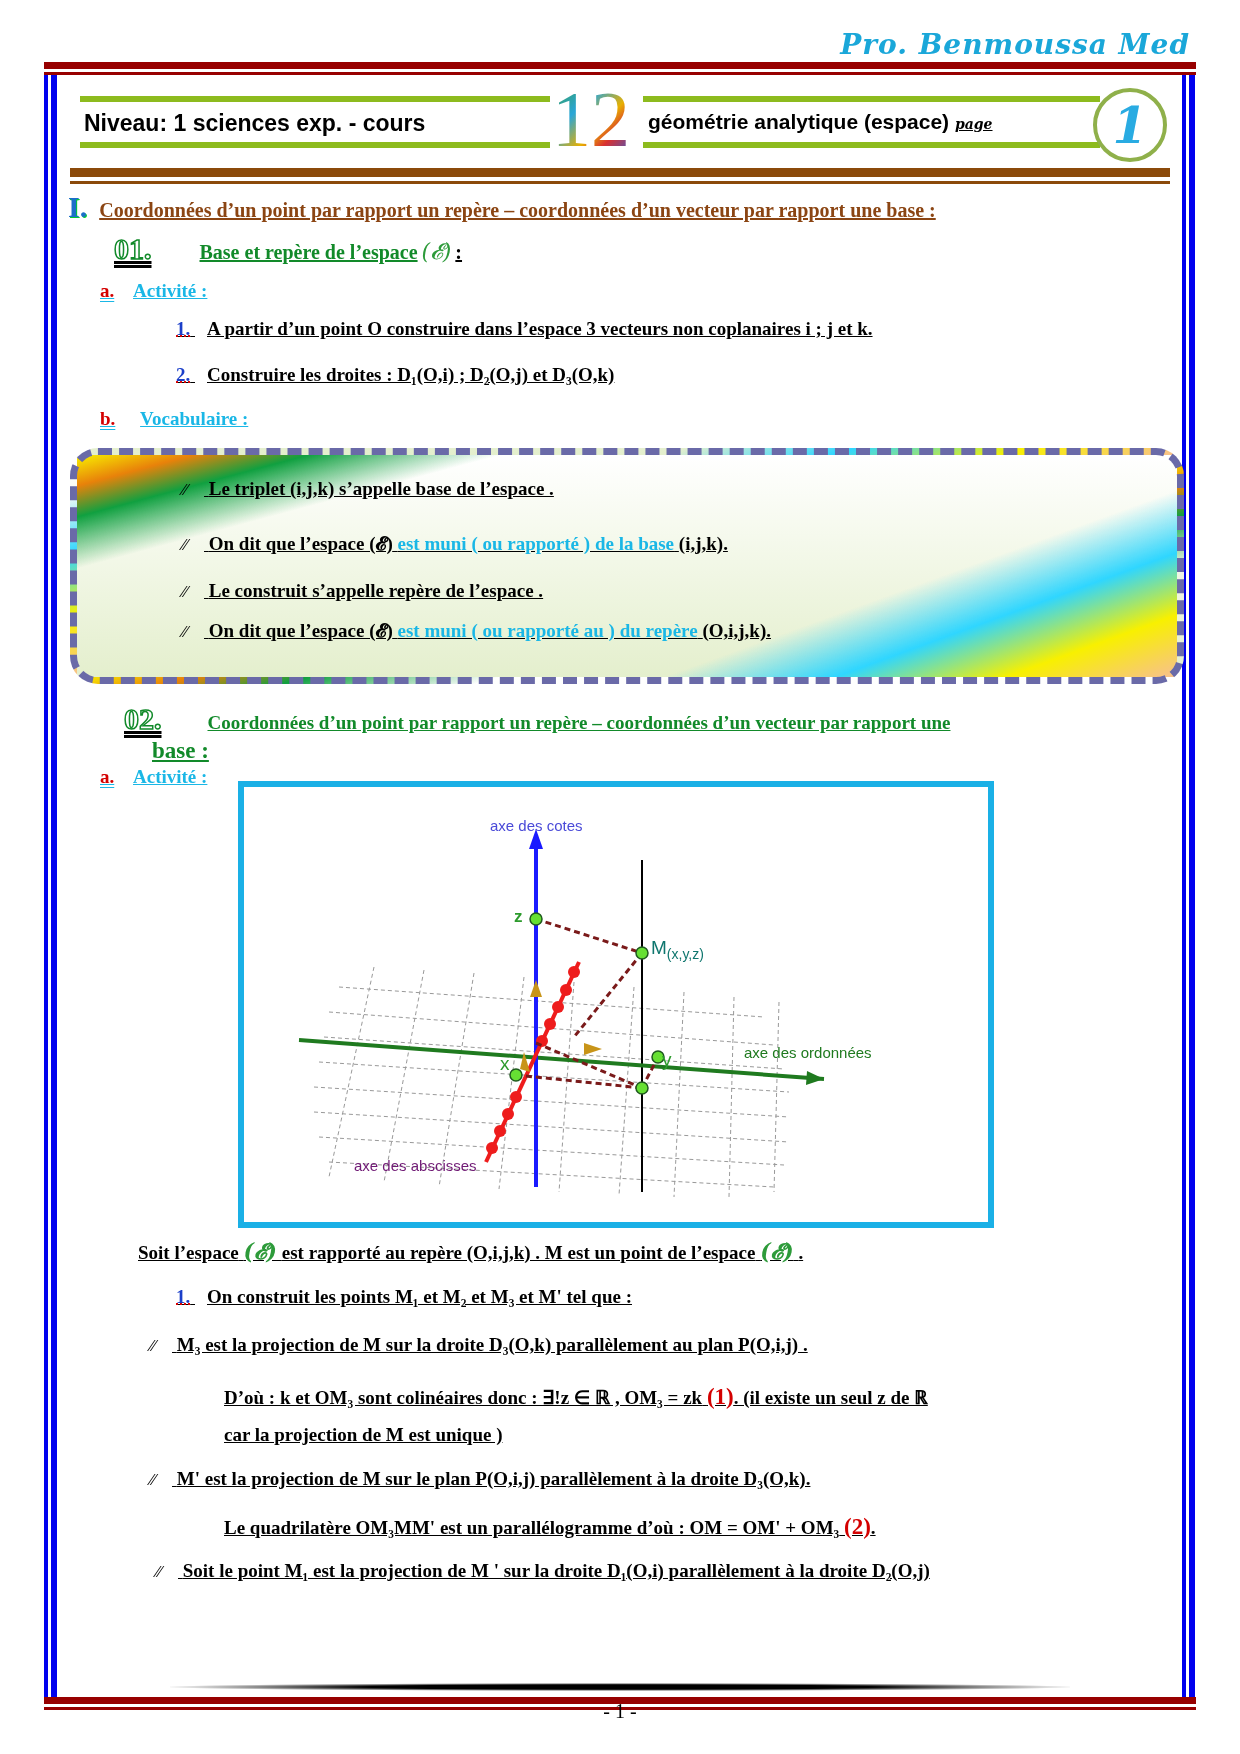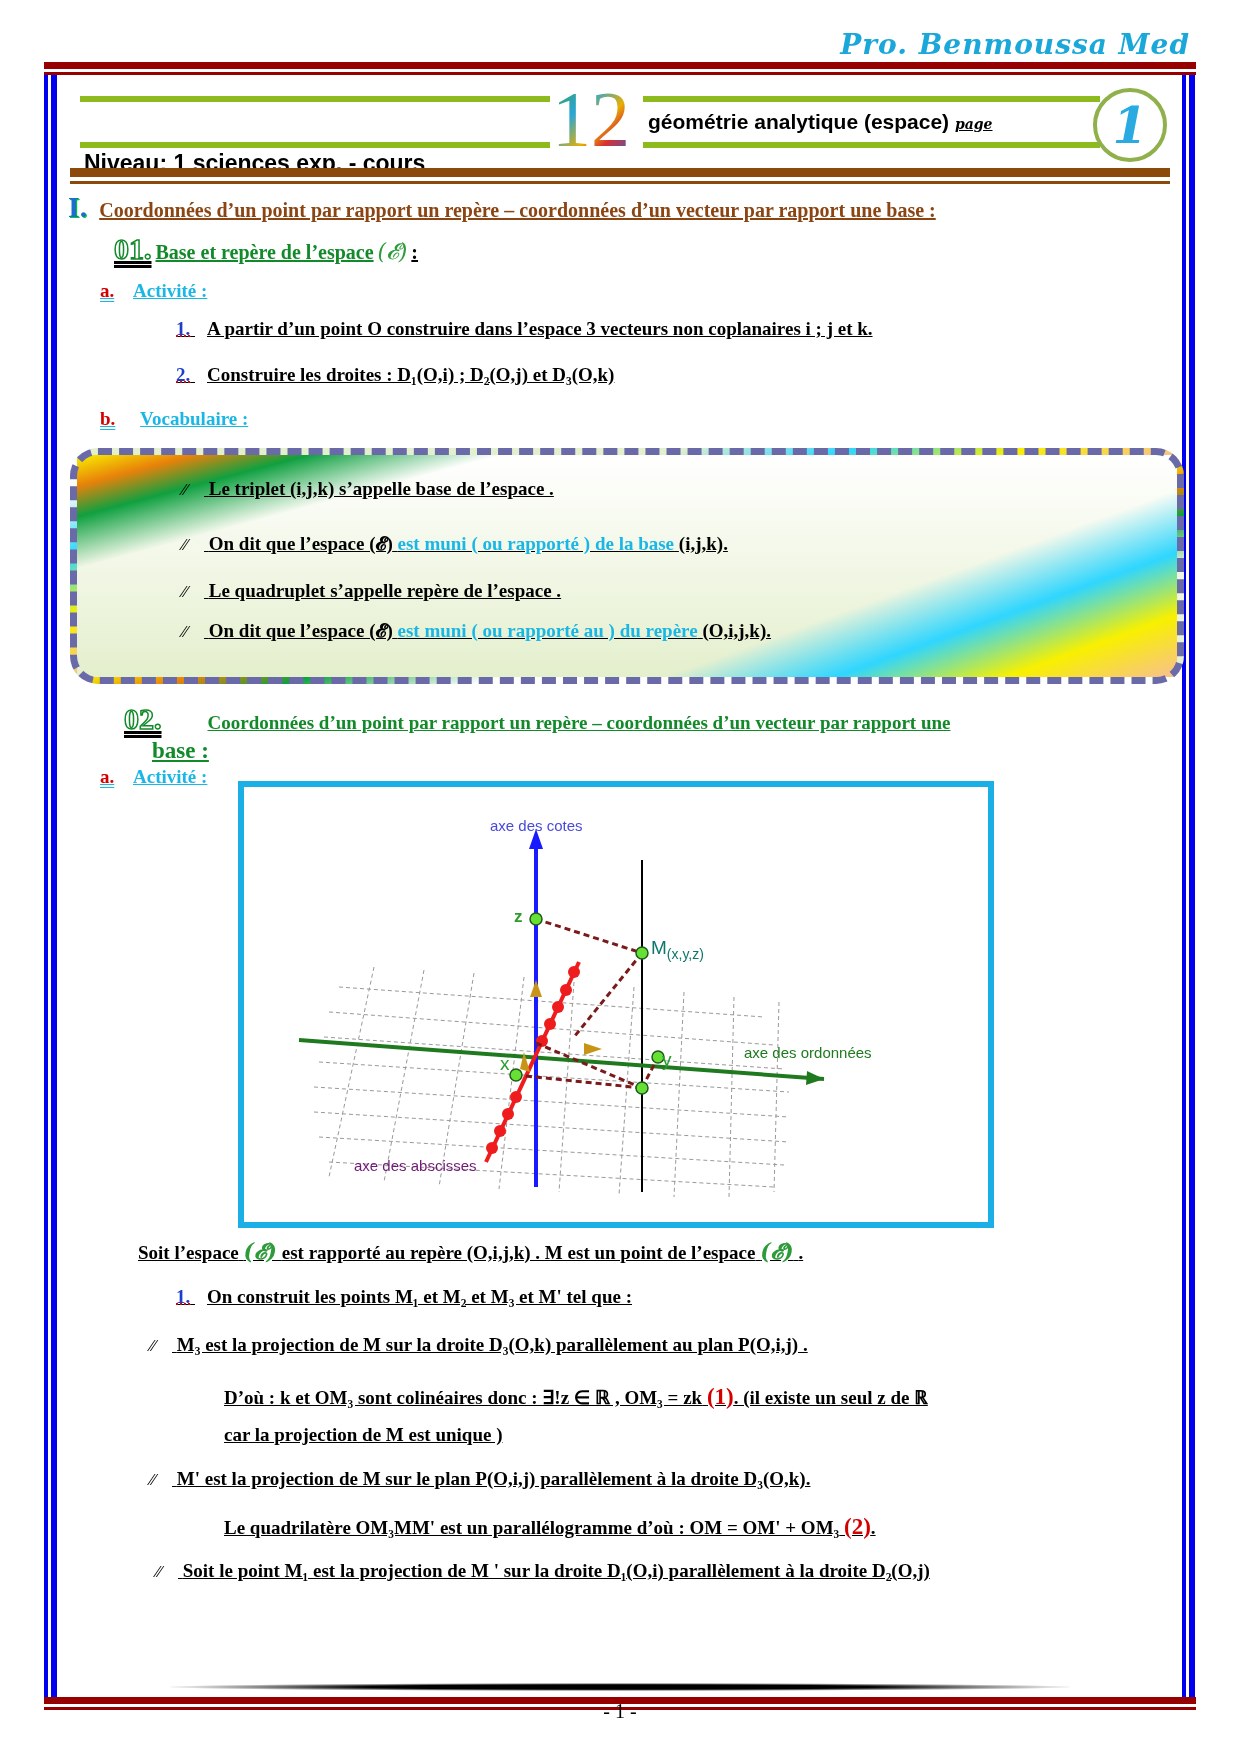--- a/index.html
+++ b/index.html
@@ -16,21 +16,21 @@
   .rule-bot { position:absolute; left:44px; right:44px; top:1697px; height:7px; background:#970000; }
   .rule-bot2 { position:absolute; left:44px; right:44px; top:1707px; height:3px; background:#970000; }
   .side { position:absolute; top:75px; height:1622px; width:14px; }
   .side::before, .side::after { content:""; position:absolute; top:0; bottom:0; background:#0000ee; }
   .side.l { left:44px; } .side.r { right:44px; }
   .side::before { left:0; width:4px; } .side::after { left:7px; width:6px; }
 
   
   .band { position:absolute; height:6px; background:#8dbb1e; }
   .hdr-left { position:absolute; left:84px; top:110px; font-family:"Liberation Sans", sans-serif;
-              font-weight:bold; font-size:23px;margin-top:40px; }
+              font-weight:bold; font-size:23px; }
   .hdr-right { position:absolute; left:648px; top:110px; font-family:"Liberation Sans", sans-serif;
                font-weight:bold; font-size:21px; }
   .hdr-page { font-family:"DejaVu Serif", serif; font-style:italic; font-size:14px; font-weight:bold;
               text-decoration:underline; }
   .twelve { position:absolute; left:552px; top:80px; font-family:"Liberation Serif", serif; font-size:78px;
             line-height:78px; font-weight:normal;
             background:linear-gradient(135deg,#3a9b3a 0%,#2aa6d8 35%,#e8b000 60%,#d93030 75%,#2a5fd8 100%);
             -webkit-background-clip:text; background-clip:text; color:transparent; }
   .page-badge { position:absolute; left:1093px; top:88px; width:66px; height:66px; border:4px solid #8fb04a;
                 border-radius:50%; display:flex; align-items:center; justify-content:center;
@@ -95,21 +95,21 @@
 <div class="brown1"></div>
 <div class="brown2"></div>
 
 <div class="abs" style="left:68px;top:190px">
   <span class="roman">I.</span>
   <span class="b brownT" style="font-size:20px;margin-left:8px">Coordonnées d’un point par rapport un repère – coordonnées d’un vecteur par rapport une base :</span>
 </div>
 
 <div class="abs" style="left:114px;top:232px">
   <span class="numbig">01.</span>
-  <span class="b greenT" style="font-size:20px;">Base et repère de l’espace</span>
+  <span class="b greenT" style="font-size:20px;margin-left:44px">Base et repère de l’espace</span>
   <span class="E" style="font-size:22px">(𝓔)</span>
   <span class="b" style="font-size:20px">:</span>
 </div>
 
 <div class="abs" style="left:100px;top:280px;font-size:19px">
   <span class="redL">a.</span>
   <span class="b cyanT" style="margin-left:14px">Activité :</span>
 </div>
 
 <div class="abs b" style="left:176px;top:318px;font-size:19px">
@@ -132,21 +132,21 @@
   <span>Le triplet (i,j,k) s’appelle base de l’espace .</span>
 </div>
 <div class="abs b" style="left:182px;top:533px;font-size:19px">
   <span class="bullet">⁄⁄</span>
   <span>On dit que l’espace (𝓔)</span>
   <span class="cyanT">est muni ( ou rapporté ) de la base</span>
   <span>(i,j,k).</span>
 </div>
 <div class="abs b" style="left:182px;top:580px;font-size:19px">
   <span class="bullet">⁄⁄</span>
-  <span>Le quadruplet s’appelle repère de l’espace .</span>
+  <span>Le construit s’appelle repère de l’espace .</span>
 </div>
 <div class="abs b" style="left:182px;top:620px;font-size:19px">
   <span class="bullet">⁄⁄</span>
   <span>On dit que l’espace (𝓔)</span>
   <span class="cyanT">est muni ( ou rapporté au ) du repère</span>
   <span>(O,i,j,k).</span>
 </div>
 
 <div class="abs" style="left:124px;top:702px">
   <span class="numbig">02.</span>

